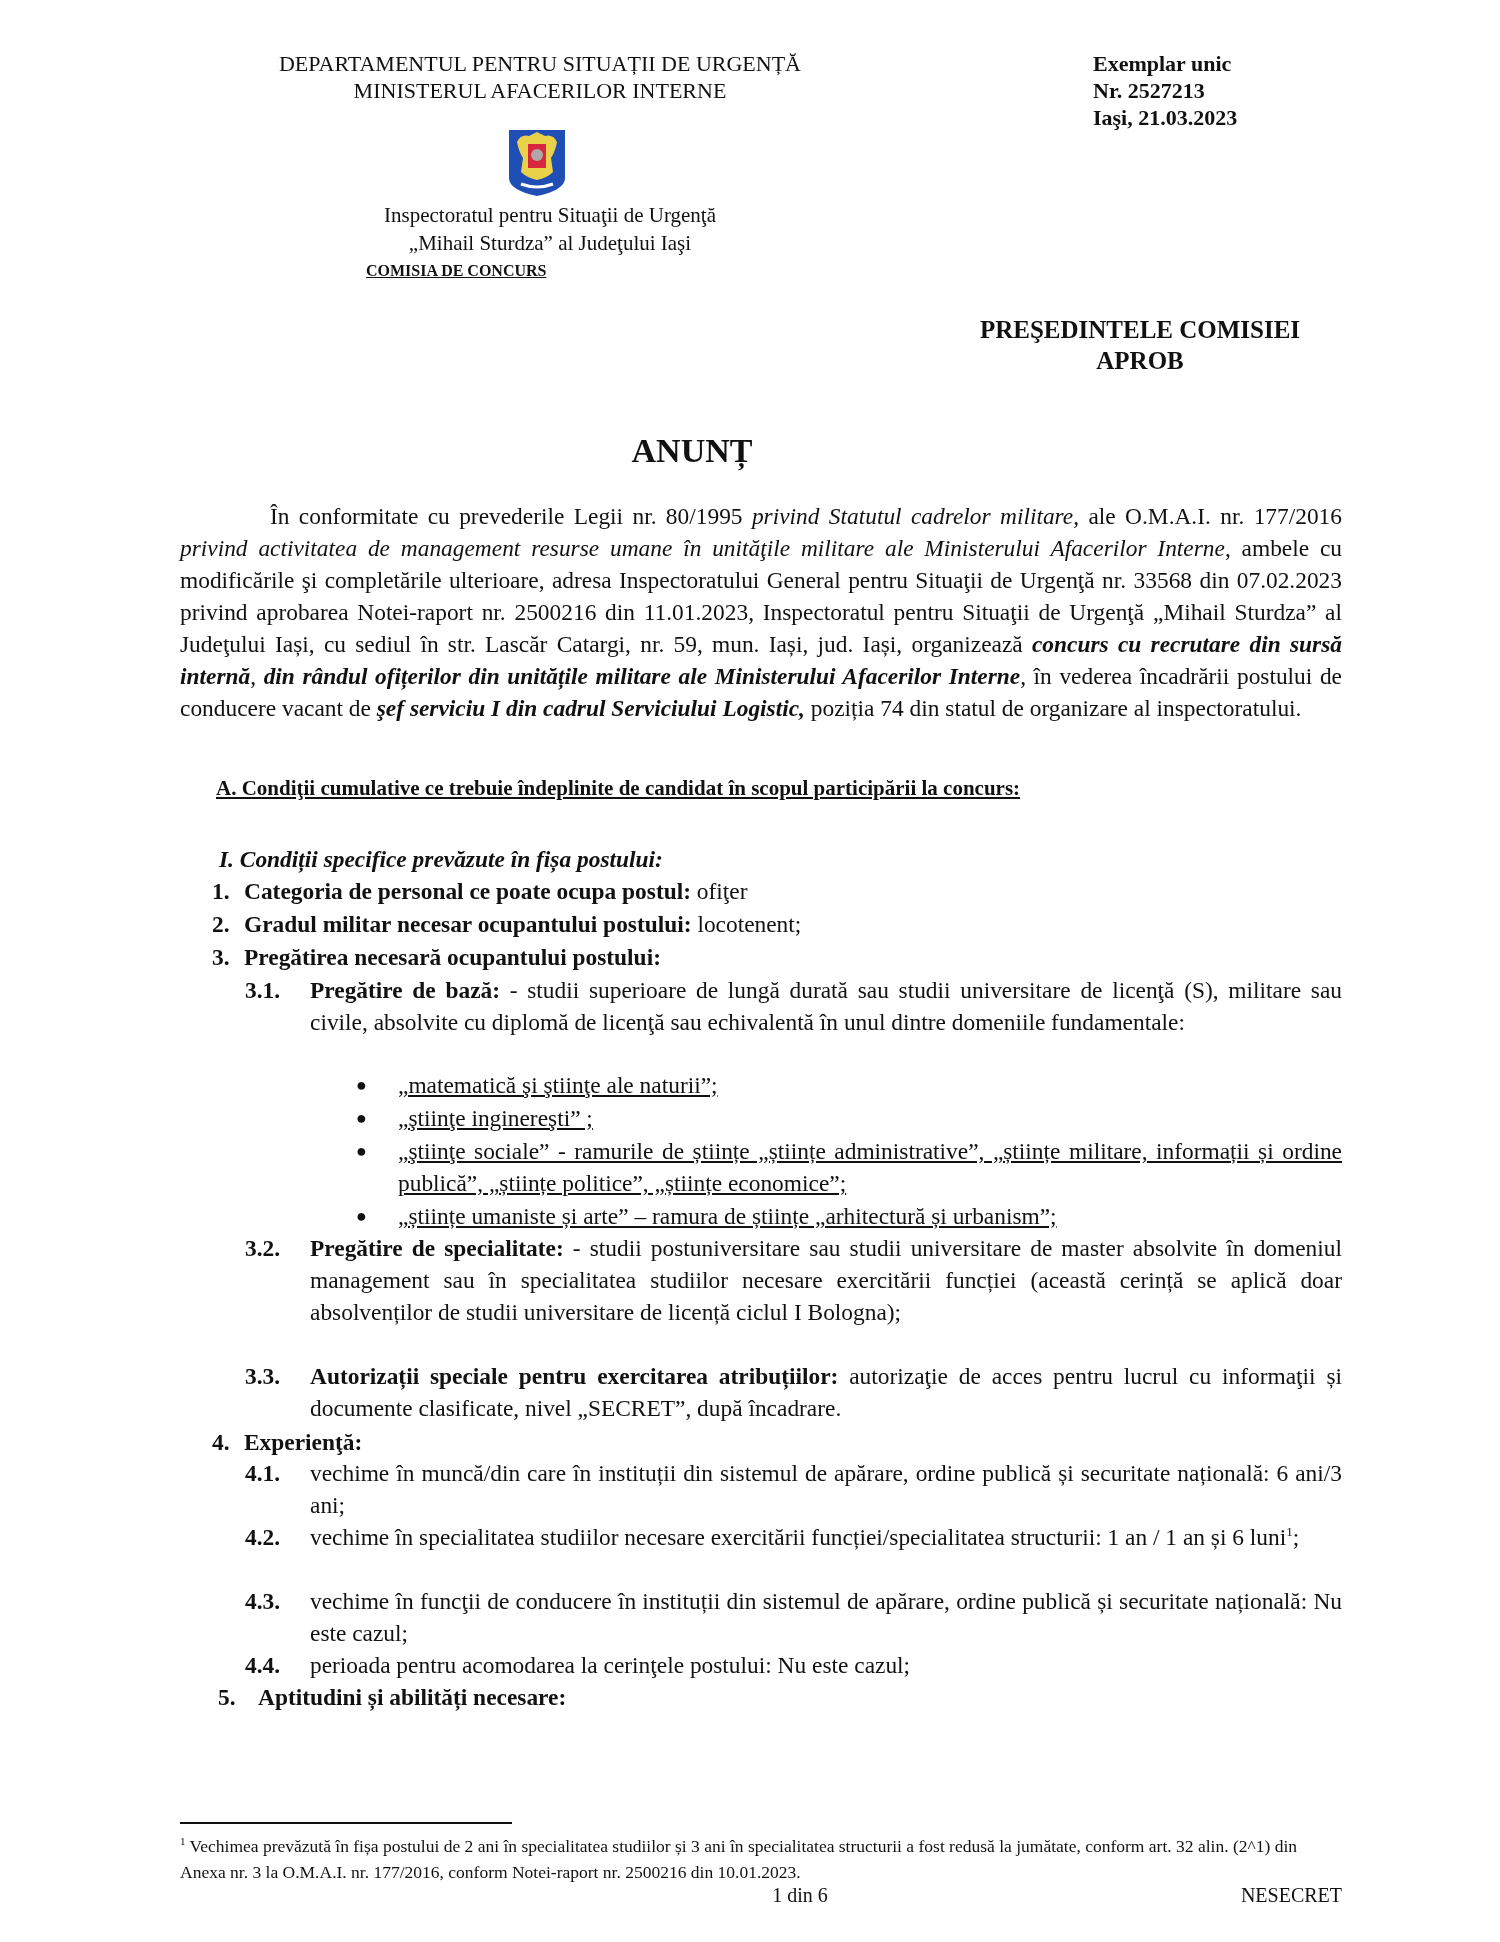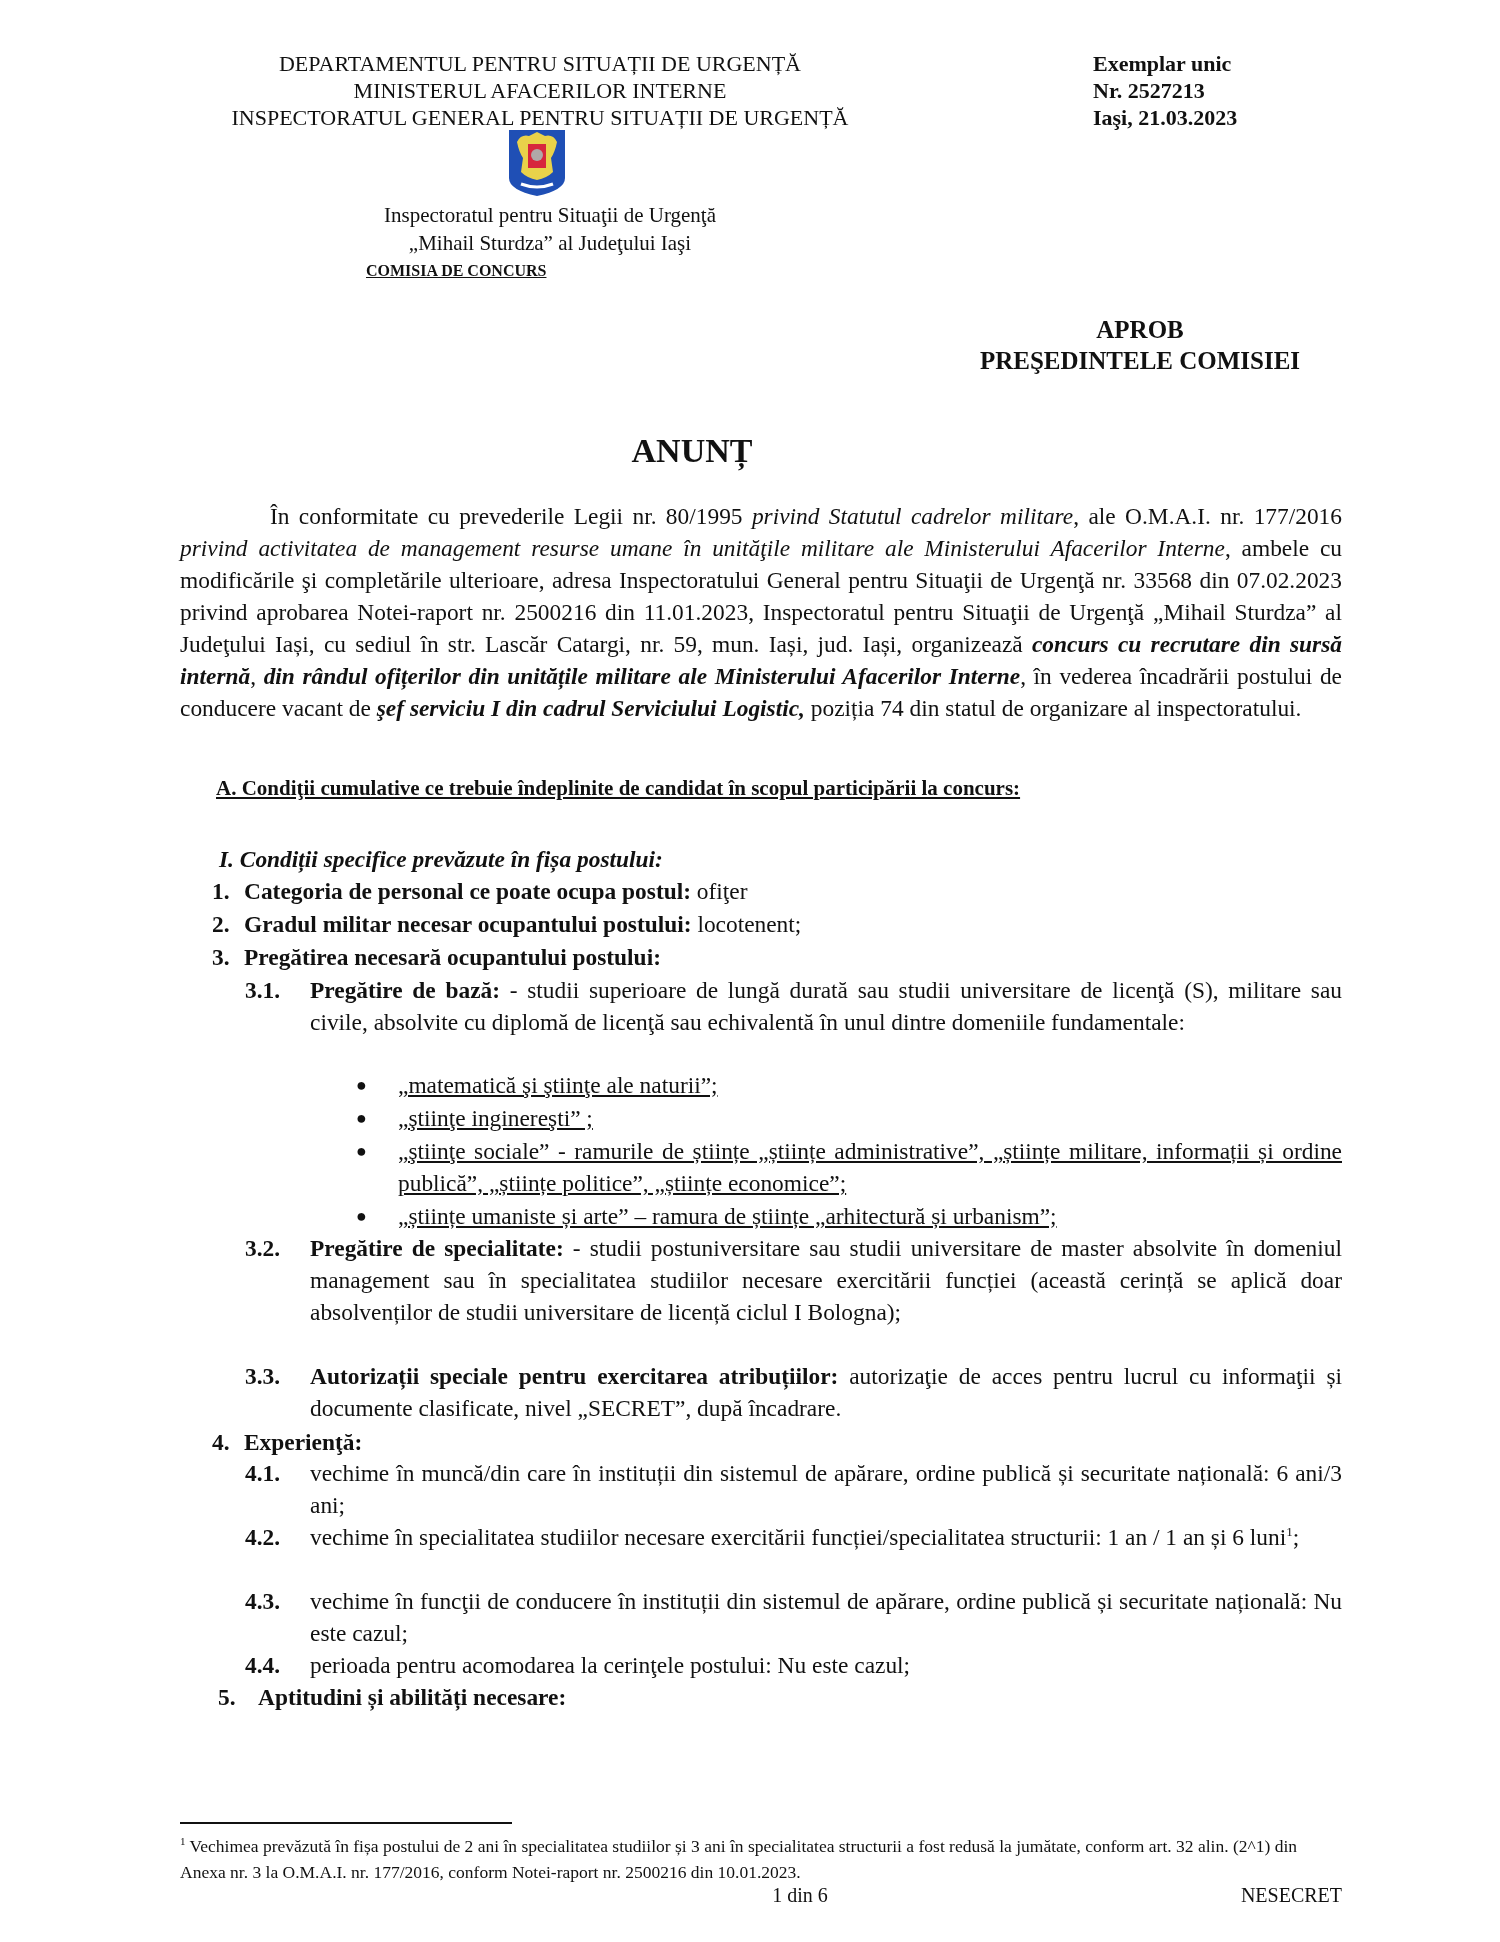--- a/index.html
+++ b/index.html
@@ -30,21 +30,20 @@
   .page-no { position:absolute; left:740px; top:1884px; width:120px; text-align:center; font-size:20px; }
   .nesecret { position:absolute; left:1200px; top:1884px; width:142px; text-align:right; font-size:20px; }
   sup { font-size:13px; line-height:0; }
 </style>
 </head>
 <body>
 
 <div class="hdr-left">
   <div>DEPARTAMENTUL PENTRU SITUAȚII DE URGENȚĂ</div>
   <div>MINISTERUL AFACERILOR INTERNE</div>
-  <div>INSPECTORATUL GENERAL PENTRU SITUAȚII DE URGENȚĂ</div>
 </div>
 
 <div class="hdr-right">
   <div>Exemplar unic</div>
   <div>Nr. 2527213</div>
   <div>Iaşi, 21.03.2023</div>
 </div>
 
 <div class="coat">
   <svg width="60" height="70" viewBox="0 0 60 70">
@@ -56,22 +55,22 @@
   </svg>
 </div>
 
 <div class="sub">
   <div>Inspectoratul pentru Situaţii de Urgenţă</div>
   <div>„Mihail Sturdza” al Judeţului Iaşi</div>
   <div class="bold-line">COMISIA DE CONCURS</div>
 </div>
 
 <div class="aprob">
+  <div>PREŞEDINTELE COMISIEI</div>
   <div>APROB</div>
-  <div>PREŞEDINTELE COMISIEI</div>
 </div>
 
 <div class="title">ANUNȚ</div>
 
 <div class="para"><span class="indent"></span><span>În conformitate cu prevederile Legii nr. 80/1995 </span><i>privind Statutul cadrelor militare</i><span>, ale O.M.A.I. nr. 177/2016 </span><i>privind activitatea de management resurse umane în unităţile militare ale Ministerului Afacerilor Interne</i><span>, ambele cu modificările şi completările ulterioare, adresa Inspectoratului General pentru Situaţii de Urgenţă nr. 33568 din 07.02.2023 privind aprobarea Notei-raport nr. 2500216 din 11.01.2023, Inspectoratul pentru Situaţii de Urgenţă „Mihail Sturdza” al Judeţului Iași, cu sediul în str. Lascăr Catargi, nr. 59, mun. Iași, jud. Iași, organizează </span><b><i>concurs cu recrutare din sursă internă</i></b><span>, </span><b><i>din rândul ofițerilor din unitățile militare ale Ministerului Afacerilor Interne</i></b><span>, în vederea încadrării postului de conducere vacant de </span><b><i>şef serviciu I din cadrul Serviciului Logistic,</i></b><span> poziția 74 din statul de organizare al inspectoratului.</span></div>
 
 <div class="secA">A. Condiţii cumulative ce trebuie îndeplinite de candidat în scopul participării la concurs:</div>
 <div class="secI">I. Condiții specifice prevăzute în fișa postului:</div>
 
 <div class="row" style="top:875px;left:0;width:1500px;">

